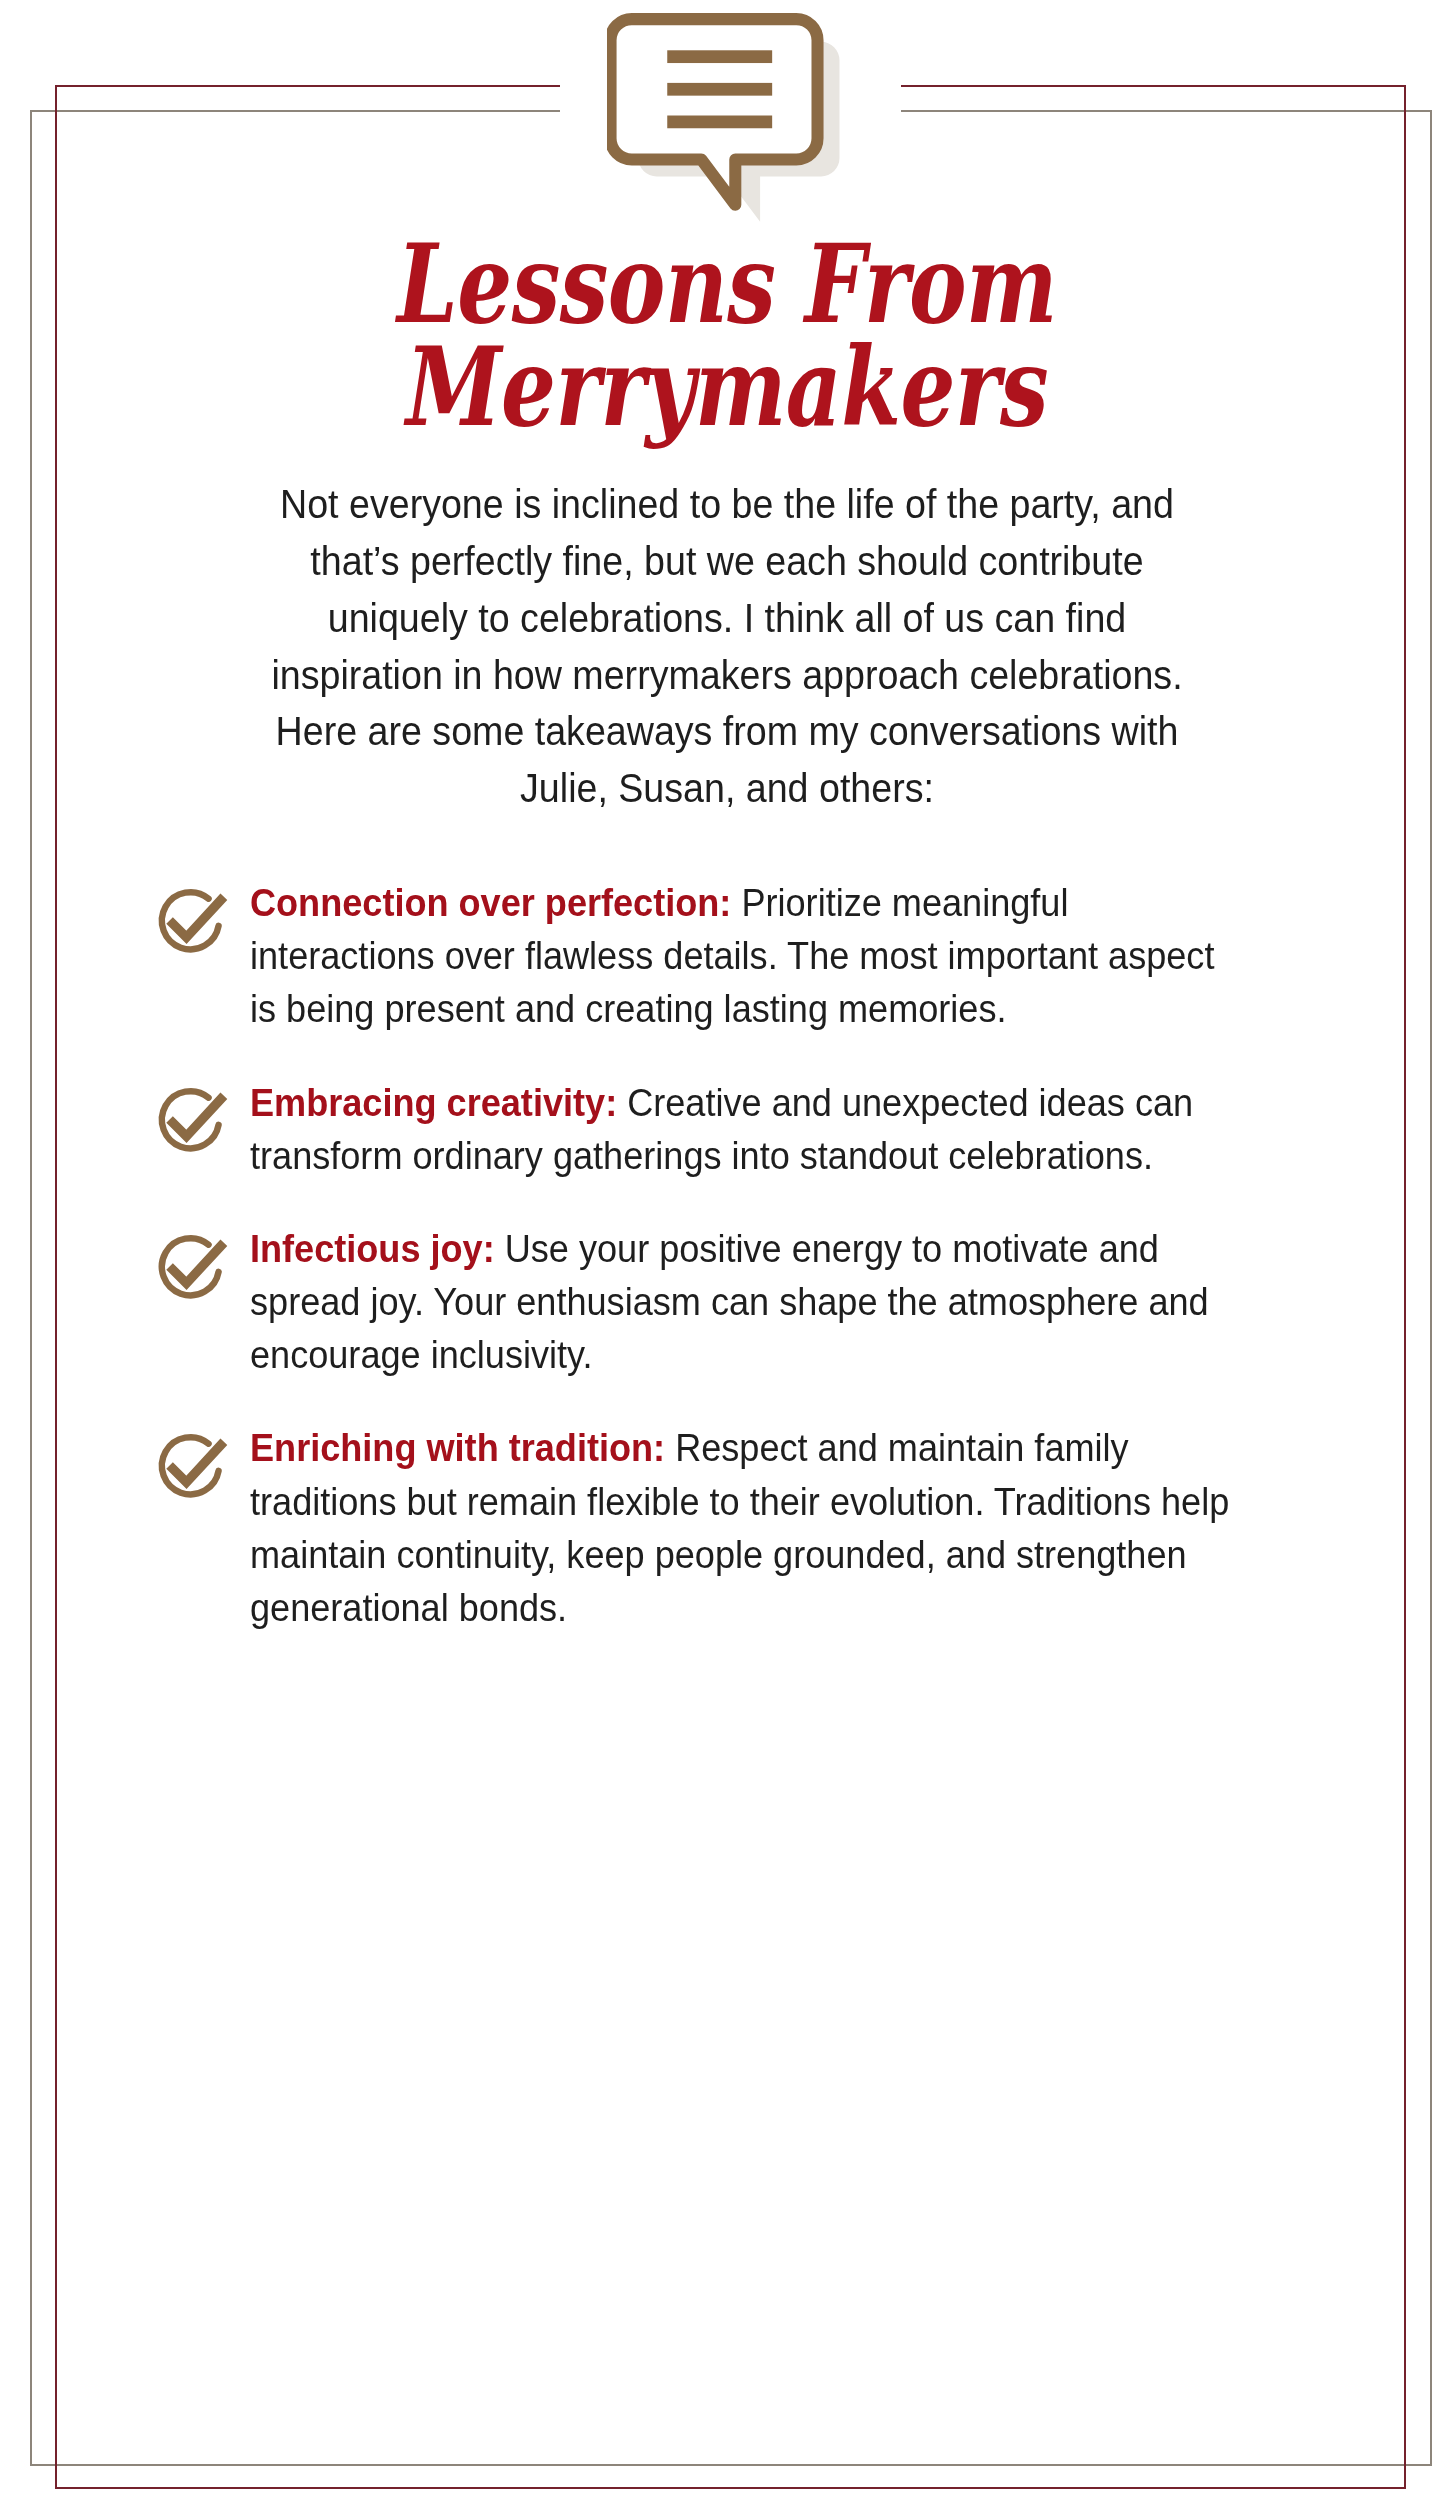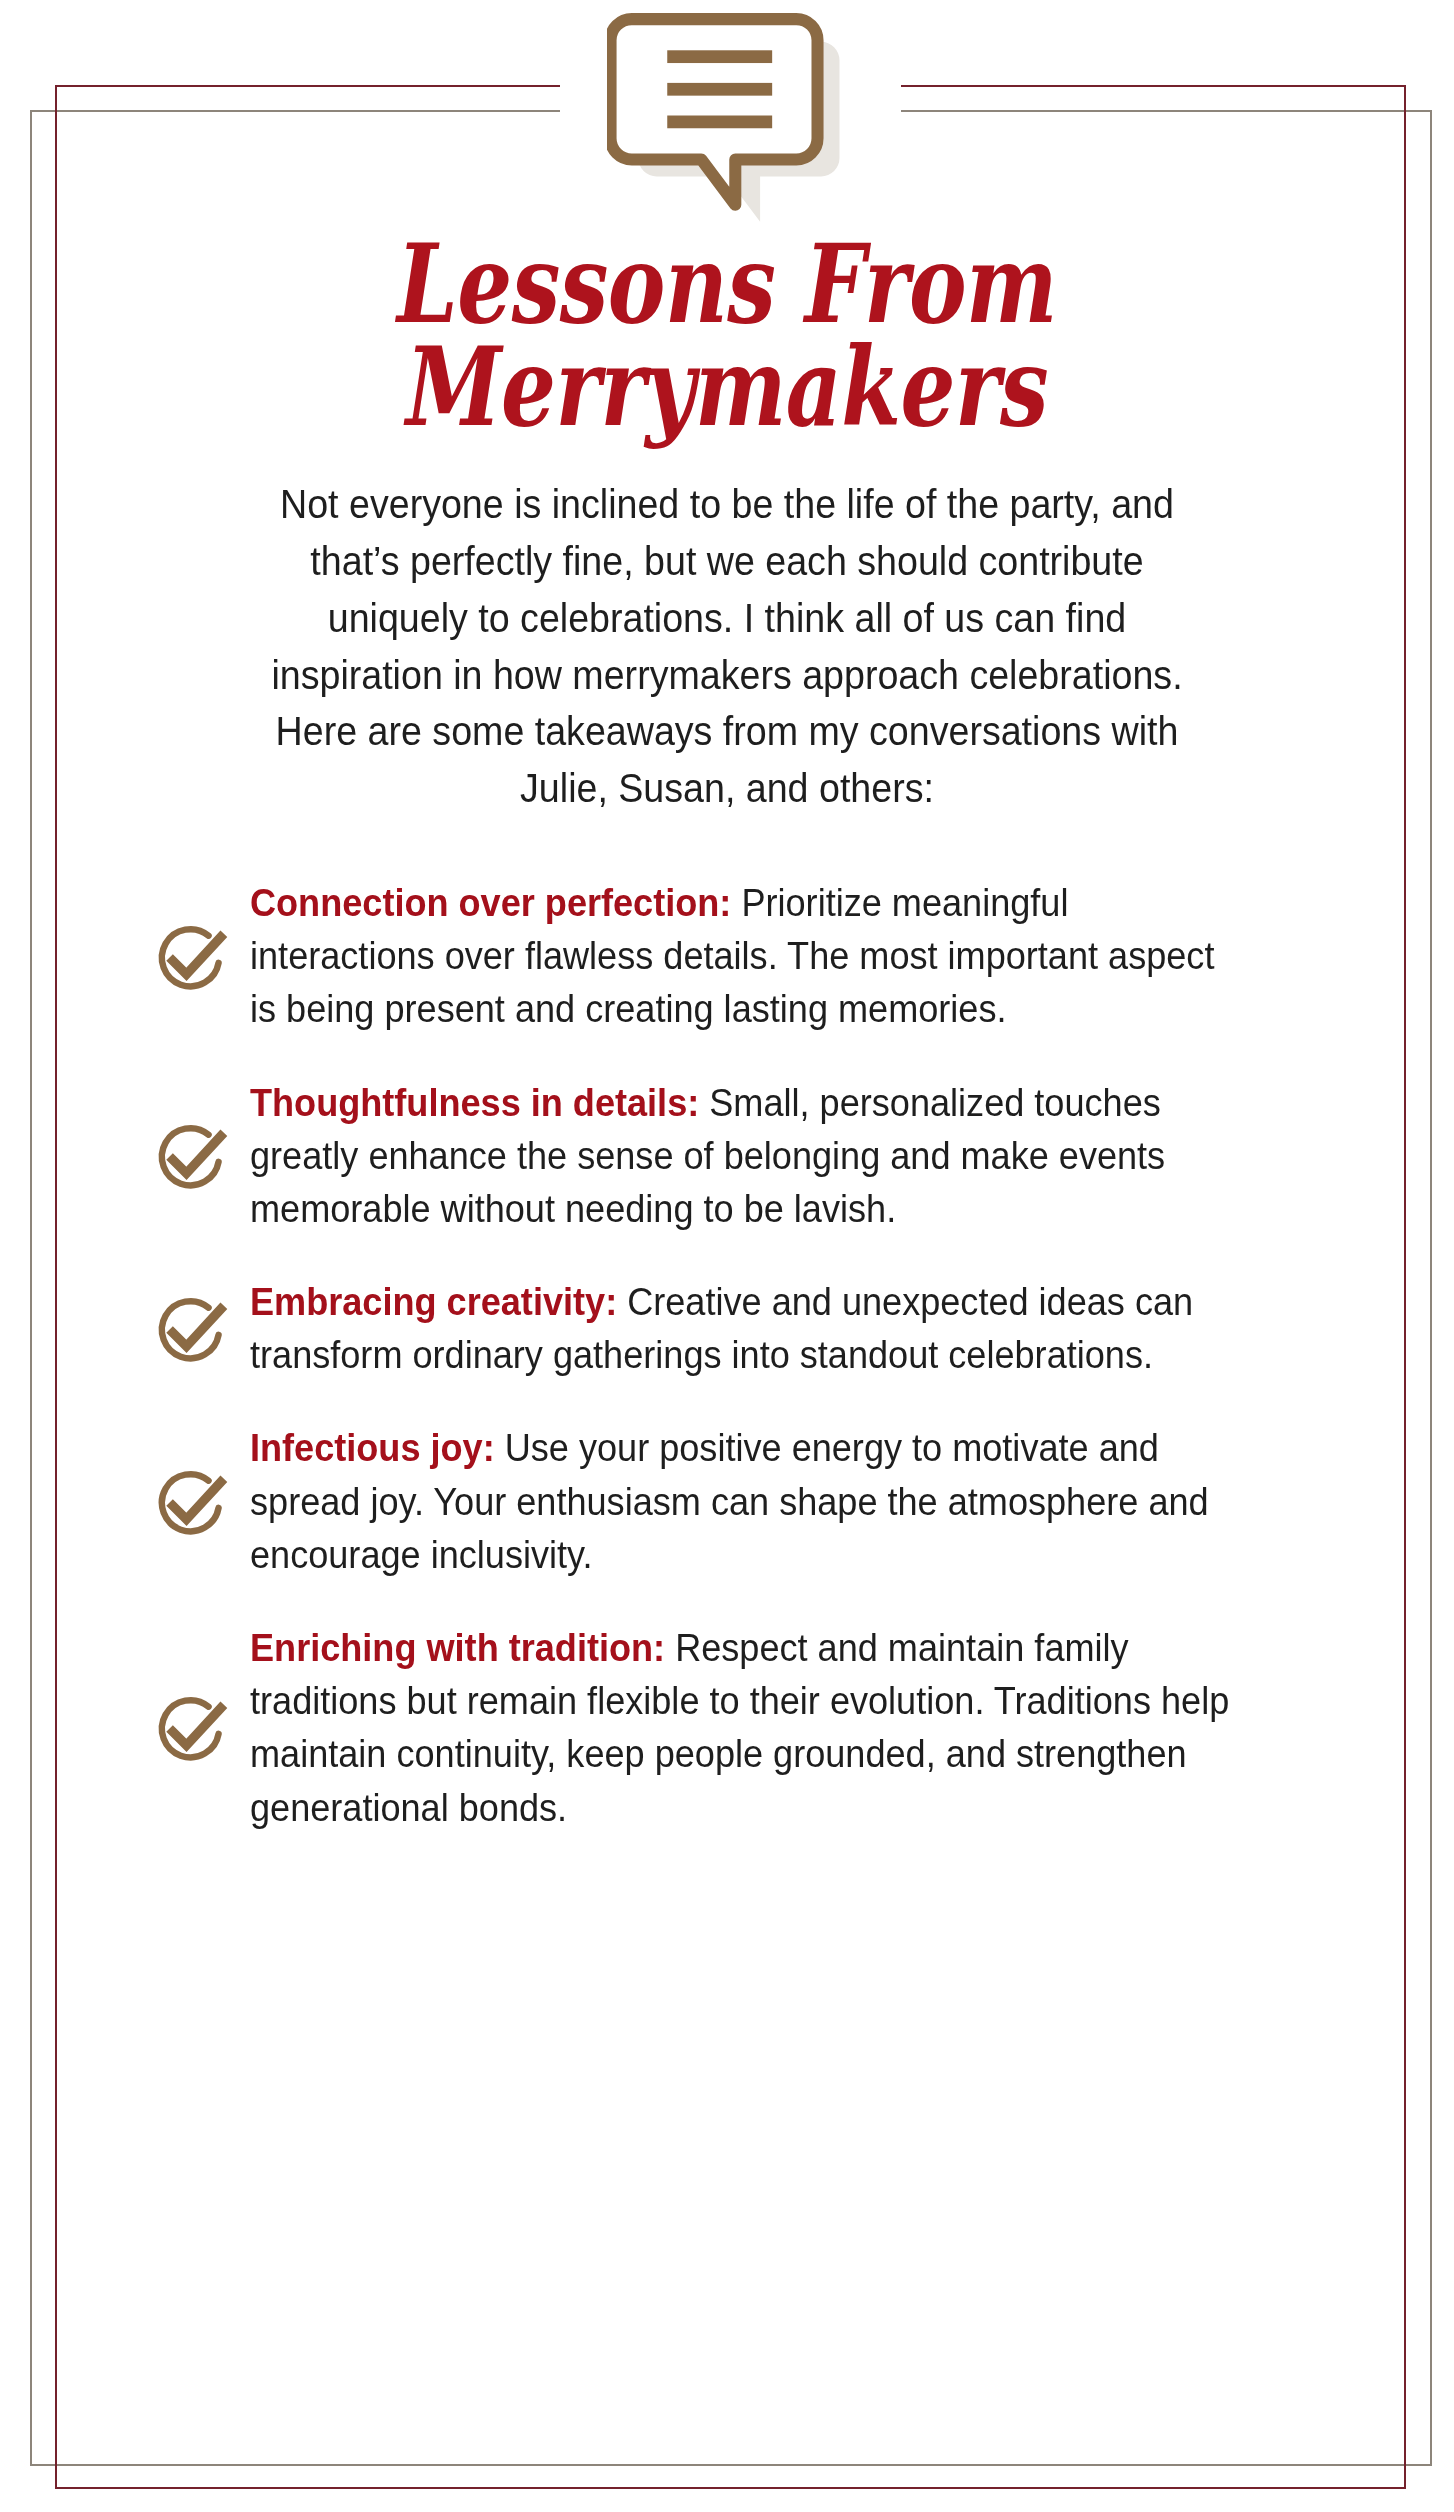--- a/index.html
+++ b/index.html
@@ -111,21 +111,21 @@
   }
 
   
   .takeaways {
     margin: 60px 0 0 0;
     padding: 0 28px 0 43px;
     list-style: none;
   }
   .takeaway {
     display: flex;
-    align-items: center;
+    align-items: flex-start;
     margin-bottom: 40px;
   }
   .takeaway:last-child { margin-bottom: 8px; }
 
   .check-icon {
     flex: 0 0 auto;
     width: 80px;
     height: 80px;
     margin-top: 5.7px;
     margin-right: 20px;
@@ -184,31 +184,20 @@
           <svg width="80" height="80" viewBox="0 0 112 112" xmlns="http://www.w3.org/2000/svg">
             <path d="M82 22 A40 40 0 1 0 96 60" fill="none" stroke="#8B6A44" stroke-width="9" stroke-linecap="round"></path>
             <path d="M32 57 L51 76 L99 24" fill="none" stroke="#8B6A44" stroke-width="13" stroke-linecap="square" stroke-linejoin="miter"></path>
           </svg>
         </span>
         <span class="takeaway-body">
           <b class="takeaway-lead">Connection over perfection:</b><span> Prioritize meaningful interactions over flawless details. The most important aspect is being present and creating lasting memories.</span>
         </span>
       </li>
 
-      <li class="takeaway">
-        <span class="check-icon">
-          <svg width="80" height="80" viewBox="0 0 112 112" xmlns="http://www.w3.org/2000/svg">
-            <path d="M82 22 A40 40 0 1 0 96 60" fill="none" stroke="#8B6A44" stroke-width="9" stroke-linecap="round"></path>
-            <path d="M32 57 L51 76 L99 24" fill="none" stroke="#8B6A44" stroke-width="13" stroke-linecap="square" stroke-linejoin="miter"></path>
-          </svg>
-        </span>
-        <span class="takeaway-body">
-          <b class="takeaway-lead">Thoughtfulness in details:</b><span> Small, personalized touches greatly enhance the sense of belonging and make events memorable without needing to be lavish.</span>
-        </span>
-      </li>
 
       <li class="takeaway">
         <span class="check-icon">
           <svg width="80" height="80" viewBox="0 0 112 112" xmlns="http://www.w3.org/2000/svg">
             <path d="M82 22 A40 40 0 1 0 96 60" fill="none" stroke="#8B6A44" stroke-width="9" stroke-linecap="round"></path>
             <path d="M32 57 L51 76 L99 24" fill="none" stroke="#8B6A44" stroke-width="13" stroke-linecap="square" stroke-linejoin="miter"></path>
           </svg>
         </span>
         <span class="takeaway-body">
           <b class="takeaway-lead">Embracing creativity:</b><span> Creative and unexpected ideas can transform ordinary gatherings into standout celebrations.</span>

